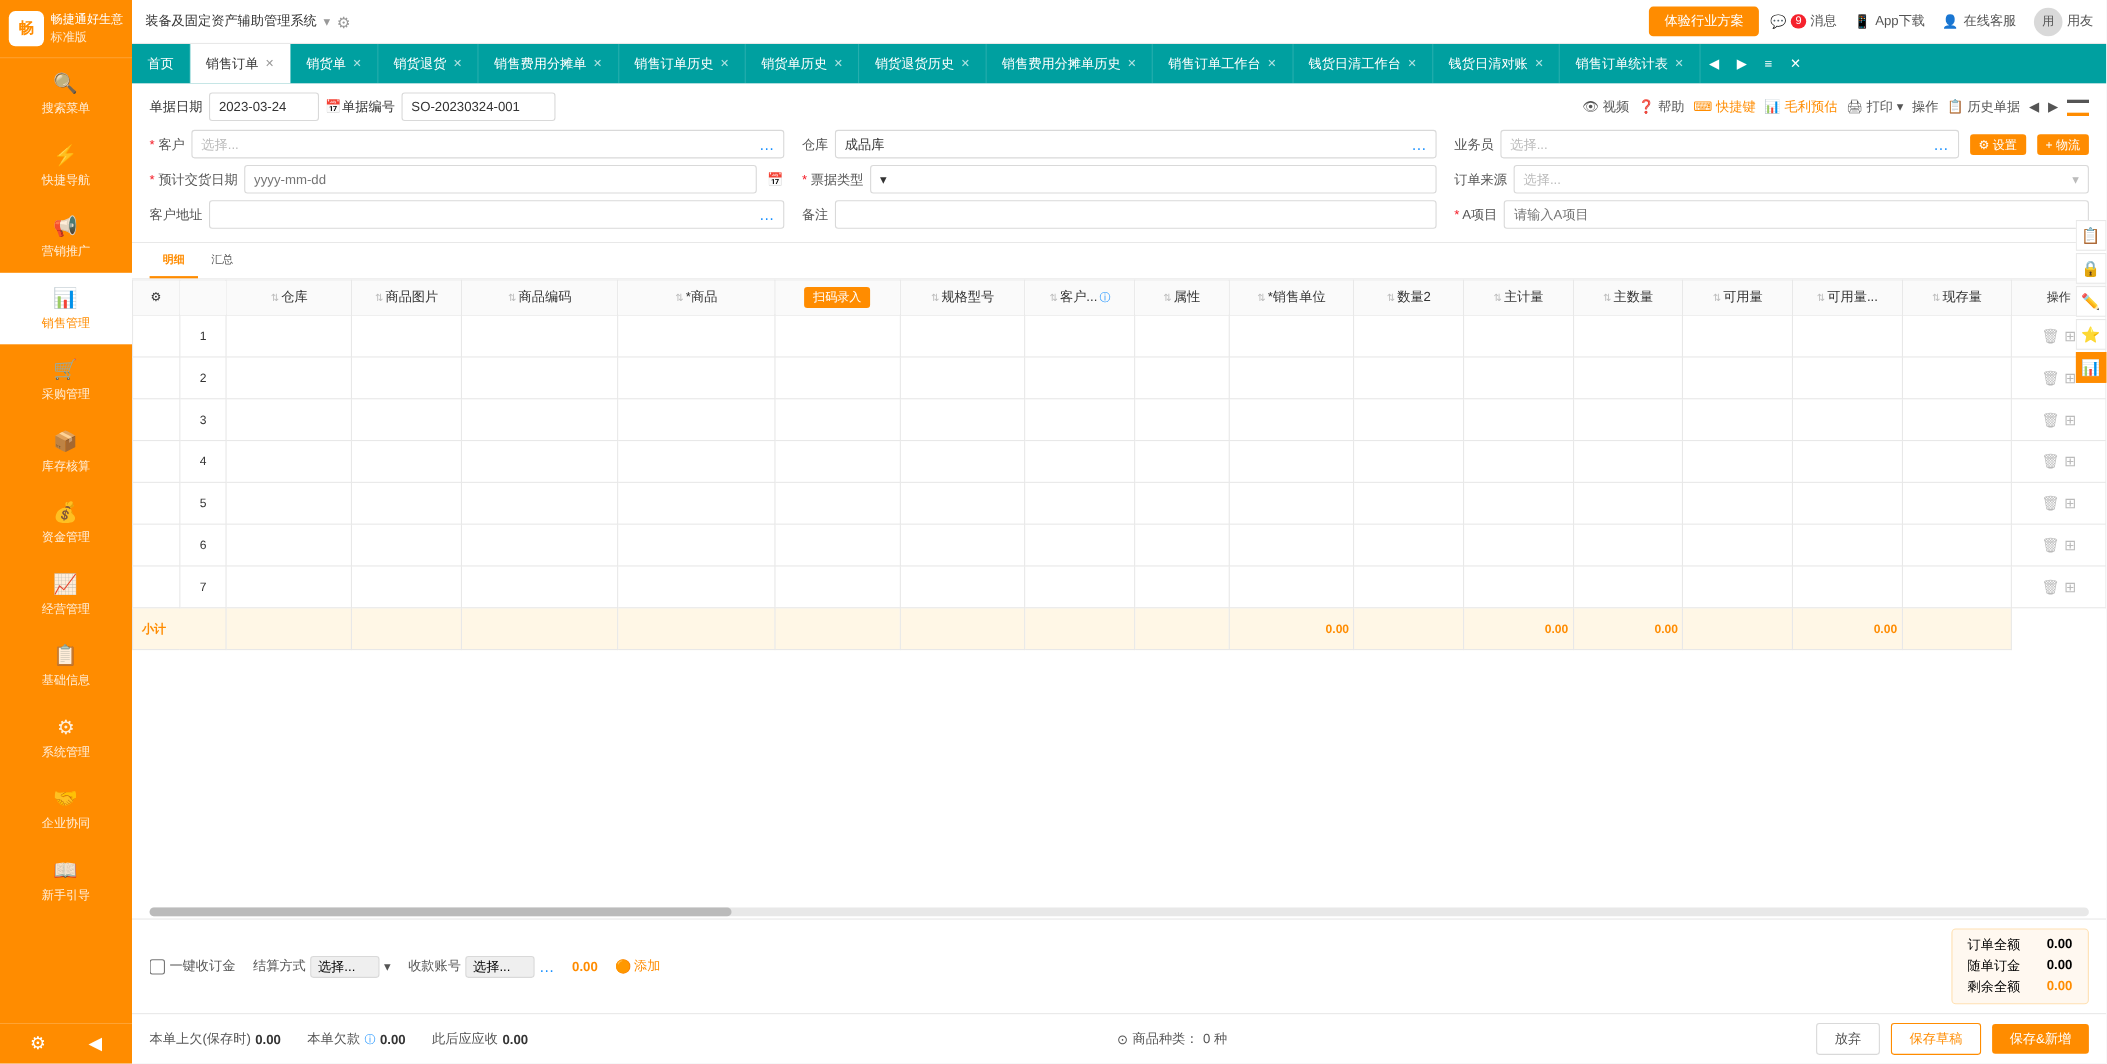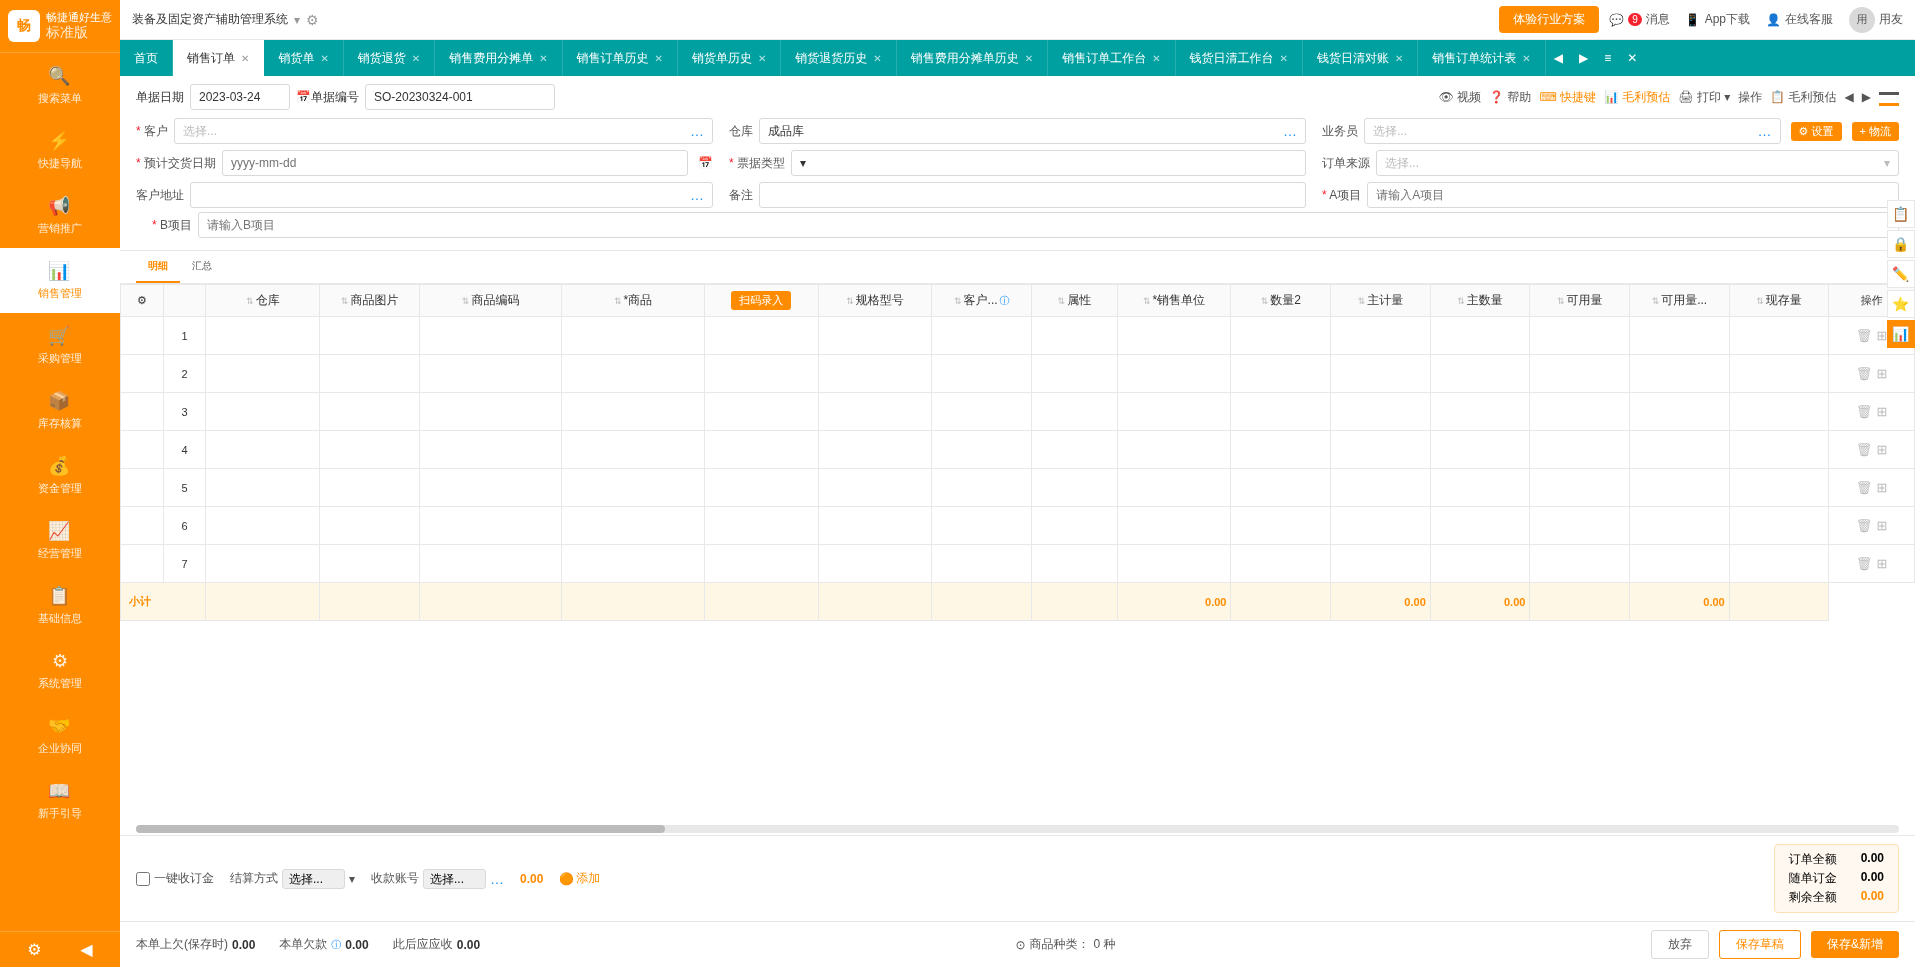--- a/index.html
+++ b/index.html
@@ -26,21 +26,21 @@
       border-bottom: 1px solid rgba(255,255,255,0.2);
     }
     .logo-icon {
       width: 32px; height: 32px;
       background: white;
       border-radius: 6px;
       display: flex; align-items: center; justify-content: center;
       color: #ff8c00; font-weight: bold; font-size: 14px;
     }
     .logo-text { color: white; font-size: 11px; line-height: 1.3; }
-    .logo-sub { color: rgba(255,255,255,0.8); font-size: 14px; }
+    .logo-sub { color: rgba(255,255,255,0.8); font-size: 11px; }
     .sidebar-menu { width: 100%; flex: 1; overflow-y: auto; }
     .sidebar-item {
       width: 100%;
       padding: 12px 8px;
       display: flex;
       flex-direction: column;
       align-items: center;
       gap: 4px;
       cursor: pointer;
       color: rgba(255,255,255,0.85);
@@ -374,31 +374,31 @@
     <div class="form-area">
       <div class="form-toolbar">
         <div class="form-header-left">
           <div class="form-field-inline">
             <label>单据日期</label>
             <span class="form-input" style="width:100px; display:inline-flex; align-items:center;">2023-03-24</span>
             <span style="cursor:pointer;">📅</span>
           </div>
           <div class="form-field-inline">
             <label>单据编号</label>
-            <span class="form-input" style="width:190px; display:inline-flex; align-items:center;">SO-20230324-001</span>
+            <span class="form-input" style="width:140px; display:inline-flex; align-items:center;">SO-20230324-001</span>
           </div>
         </div>
         <div class="form-header-right">
           <span class="header-action">👁 视频</span>
           <span class="header-action">❓ 帮助</span>
           <span class="header-action orange">⌨ 快捷键</span>
           <span class="header-action orange">📊 毛利预估</span>
           <span class="header-action">🖨 打印 ▾</span>
           <span class="header-action">操作</span>
-          <span class="header-action">📋 毛利预估</span>
+          <span class="header-action">📋 历史单据</span>
           <span style="cursor:pointer;">◀</span>
           <span style="cursor:pointer;">▶</span>
           <span style="display:inline-flex; flex-direction:column; cursor:pointer;">
             <span style="font-size:10px;">▬▬</span>
             <span style="font-size:10px; color:#ff8c00;">▬▬</span>
           </span>
         </div>
       </div>
 
       <div style="display:grid; grid-template-columns:1fr 1fr 1fr; gap:6px 16px; margin-bottom:6px;">
@@ -459,24 +459,20 @@
         <div class="form-row">
           <label class="form-label">备注</label>
           <input class="form-input" type="text" style="flex: 1 1 0%;">
         </div>
         <div class="form-row">
           <label class="form-label"><span class="required">*</span> A项目</label>
           <input class="form-input" type="text" style="flex: 1 1 0%;" placeholder="请输入A项目">
         </div>
       </div>
 
-      <div class="form-row" style="margin-bottom:4px;">
-        <label class="form-label" style="margin-left: 16px;"><span class="required">*</span> B项目</label>
-        <input class="form-input" type="text" style="width: 300px;" placeholder="请输入B项目">
-      </div>
     </div>
 
     <div class="table-section">
       <div class="table-tabs">
         <div class="table-tab active">明细</div>
         <div class="table-tab">汇总</div>
       </div>
 
       <div class="table-scroll-wrap">
         <table class="data-table">

